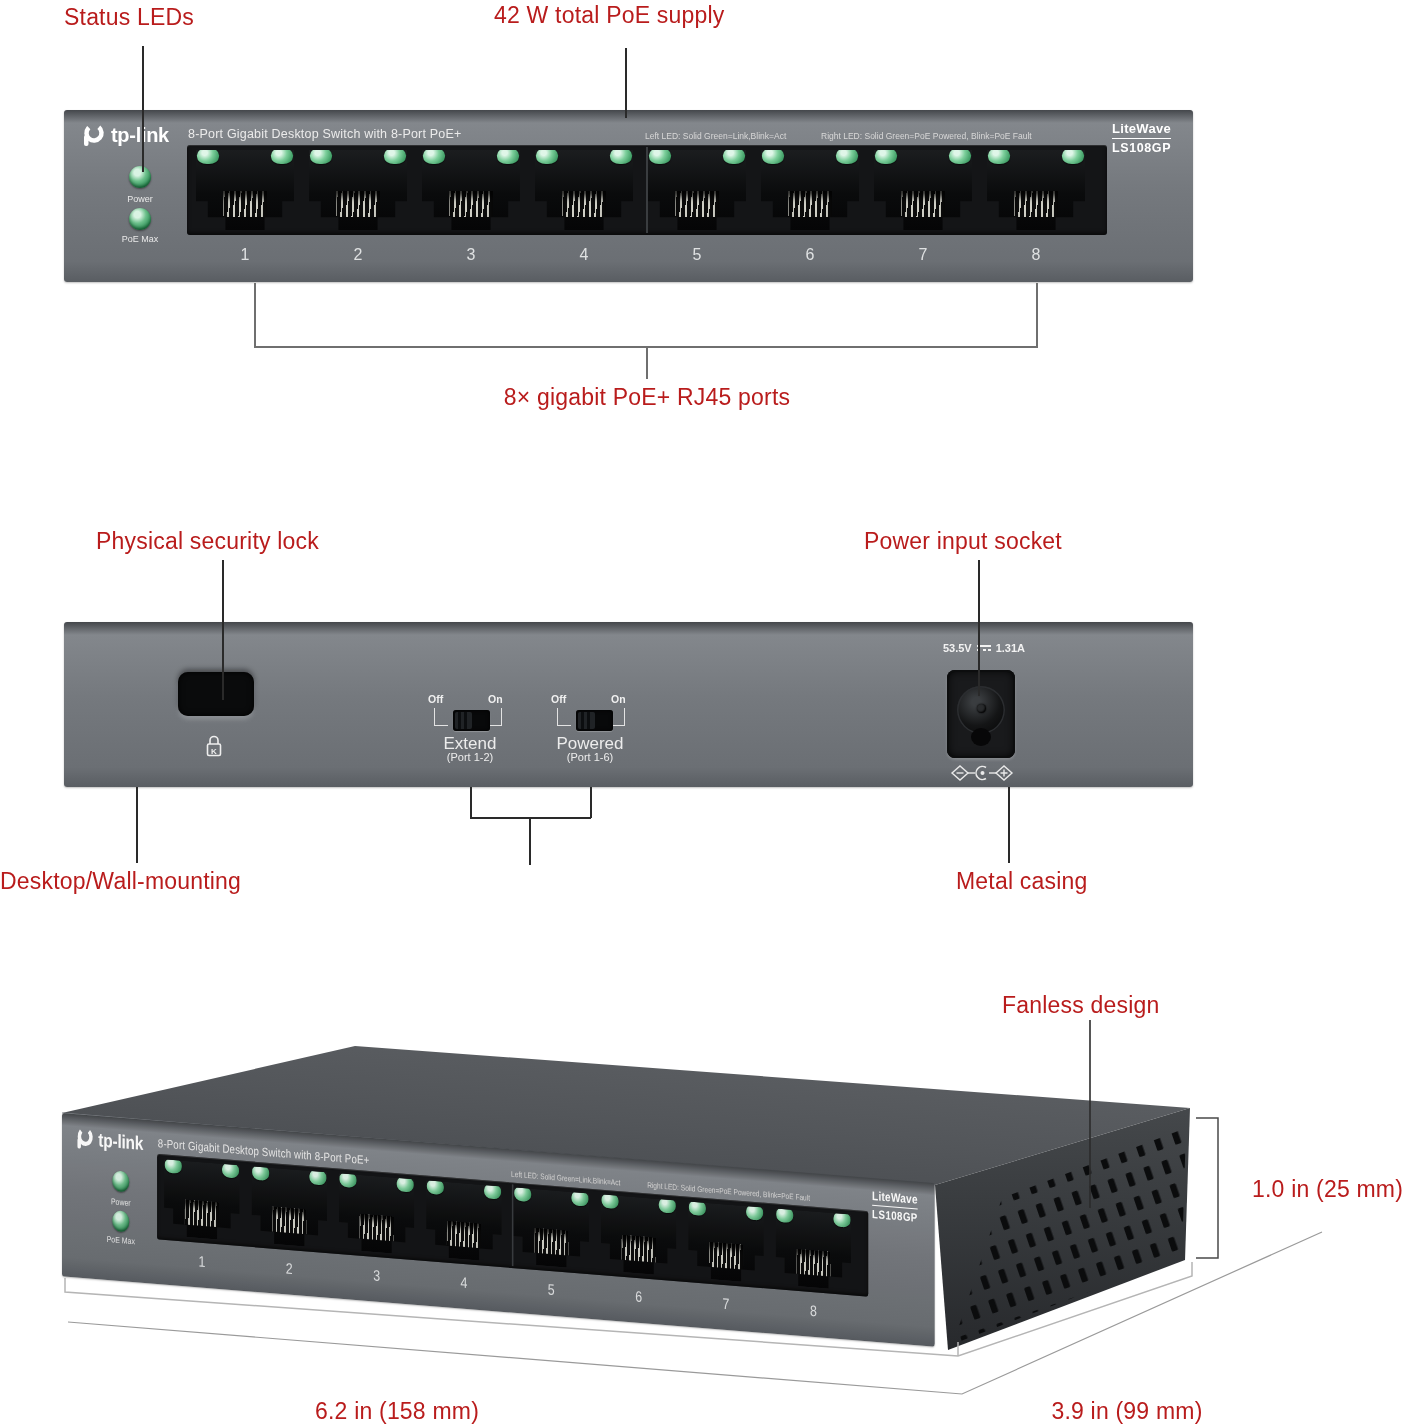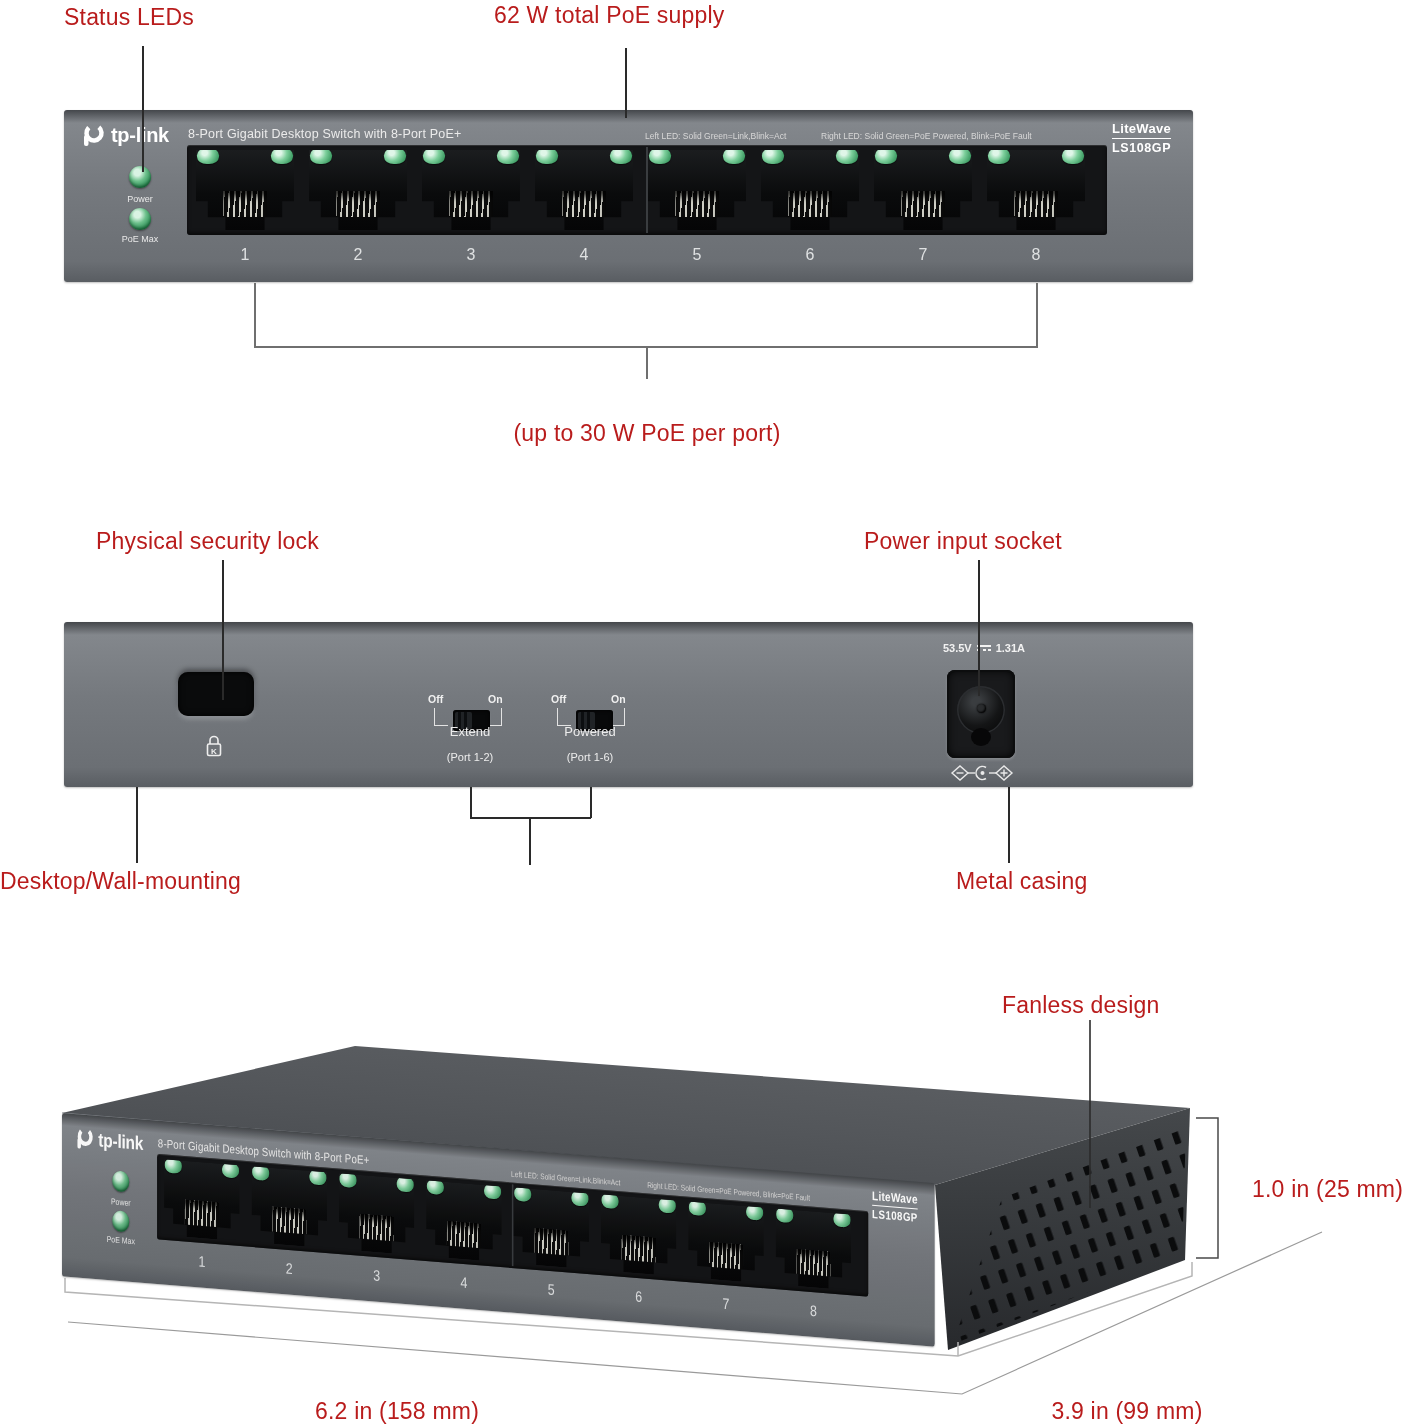--- a/index.html
+++ b/index.html
@@ -50,21 +50,21 @@
   .lock-ic{position:absolute;left:141px;top:112px;}
   .sw-off,.sw-on{position:absolute;top:71px;font-size:10.5px;color:#f0f0f0;font-weight:bold;}
   .brkL,.brkR{position:absolute;top:86px;width:13px;height:17px;}
   .brkL{border-left:1.5px solid #e3e3e3;border-bottom:1.5px solid #e3e3e3;}
   .brkR{border-right:1.5px solid #e3e3e3;border-bottom:1.5px solid #e3e3e3;}
   .slider{position:absolute;top:88px;width:37px;height:21px;background:#08090a;border-radius:3px;
           box-shadow:0 1px 1px rgba(240,240,240,.25), inset 0 0 4px #000;}
   .knob{position:absolute;left:2px;top:2px;width:17px;height:17px;border-radius:2px;
         background:linear-gradient(90deg,#202326 0 3px,#0c0e10 3px 6px,#202326 6px 9px,#0c0e10 9px 12px,#202326 12px 17px);}
   .sw-name,.sw-range{position:absolute;width:120px;text-align:center;color:#ececec;}
-  .sw-name{top:102px;font-size:13px;}
+  .sw-name{top:112px;font-size:17px;}
   .sw-range{top:129px;font-size:11px;}
   .pwr{position:absolute;left:858px;top:20px;width:124px;display:flex;align-items:center;justify-content:center;
        gap:5px;color:#f2f2f2;font-size:11px;font-weight:bold;}
   .dc{width:14px;}
   .dc .dcs{display:block;height:2px;background:#f2f2f2;margin-bottom:2.5px;}
   .dc .dcd{display:block;height:2px;background:repeating-linear-gradient(90deg,#f2f2f2 0 3px,transparent 3px 5.5px);}
   .socket{position:absolute;left:883px;top:48px;width:68px;height:88px;background:#191a1c;border-radius:8px;
           box-shadow:inset 0 0 0 2px #0c0d0e, 0 2px 3px rgba(230,232,235,.22), inset 0 0 10px #000;}
   .socket .hole{position:absolute;left:10px;top:16px;width:48px;height:48px;border-radius:50%;
           background:radial-gradient(circle at 40% 33%,#3a3d40 0 10%,#141516 55%,#040404 100%);
@@ -77,21 +77,21 @@
   .persp-wrap{position:absolute;left:62px;top:1113px;width:1129px;height:172px;transform-origin:0 0;
               transform:skewY(4.6deg) scale(0.773,0.95);filter:brightness(.97) saturate(.95);z-index:2;}
   .persp-svg{position:absolute;left:0;top:950px;z-index:1;}
 </style>
 </head>
 <body>
 
 <div class="canvas">
 
   <div class="h-label" style="left:64px;top:4px;">Status LEDs</div>
-  <div class="h-label" style="left:494px;top:2px;">62 W total PoE supply</div>
+  <div class="h-label" style="left:494px;top:2px;">42 W total PoE supply</div>
 
   <div class="cline" style="left:142px;top:46px;height:126px;"></div>
   <div class="cline" style="left:625px;top:48px;height:70px;"></div>
 
   <div class="panel" style="left:64px;top:110px;" id="panel-front">
       <div class="p-logo">
         <svg width="26" height="26" viewBox="0 0 26 26">
           <circle cx="14" cy="11" r="7.5" stroke="#ffffff" stroke-width="4.5" fill="none" stroke-dasharray="36 12" transform="rotate(-50 14 11)"></circle>
           <rect x="4" y="13" width="4.5" height="11" rx="2" fill="#ffffff"></rect>
         </svg>
@@ -159,21 +159,21 @@
       <div class="pnum" style="left: 726px;">6</div>
       <div class="pnum" style="left: 839px;">7</div>
       <div class="pnum" style="left: 952px;">8</div>
     </div>
 
   <div class="gline" style="left:254px;top:283px;height:64px;"></div>
   <div class="gline" style="left:1036px;top:283px;height:64px;"></div>
   <div class="ghline" style="left:254px;top:346px;width:784px;"></div>
   <div class="gline" style="left:646px;top:347px;height:32px;"></div>
 
-  <div class="h-label center-txt" style="left:447px;top:420px;width:400px;">(up to 30 W PoE per port)</div>
+  <div class="h-label center-txt" style="left:447px;top:384px;width:400px;">8× gigabit PoE+ RJ45 ports</div>
 
   <div class="h-label" style="left:96px;top:528px;">Physical security lock</div>
   <div class="h-label" style="left:864px;top:528px;text-align:center;">Power input socket</div>
   <div class="cline" style="left:222px;top:560px;height:140px;"></div>
   <div class="cline" style="left:978px;top:560px;height:136px;"></div>
 
   <div class="panel" style="left:64px;top:622px;height:165px;">
     <div class="lock-slot"></div>
     <svg class="lock-ic" width="18" height="24" viewBox="0 0 18 24">
       <path d="M5,10 V6.5 a4,4 0 0 1 8,0 V10" stroke="#eeeeee" stroke-width="1.6" fill="none"></path>

